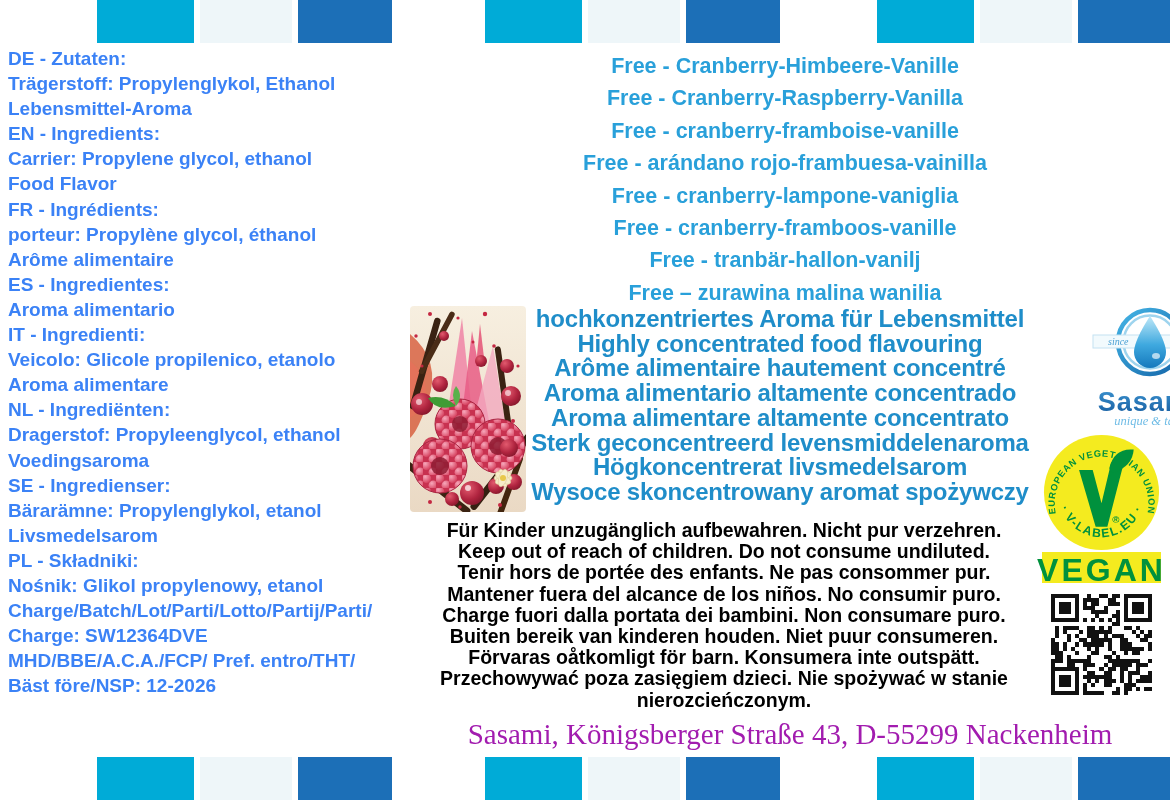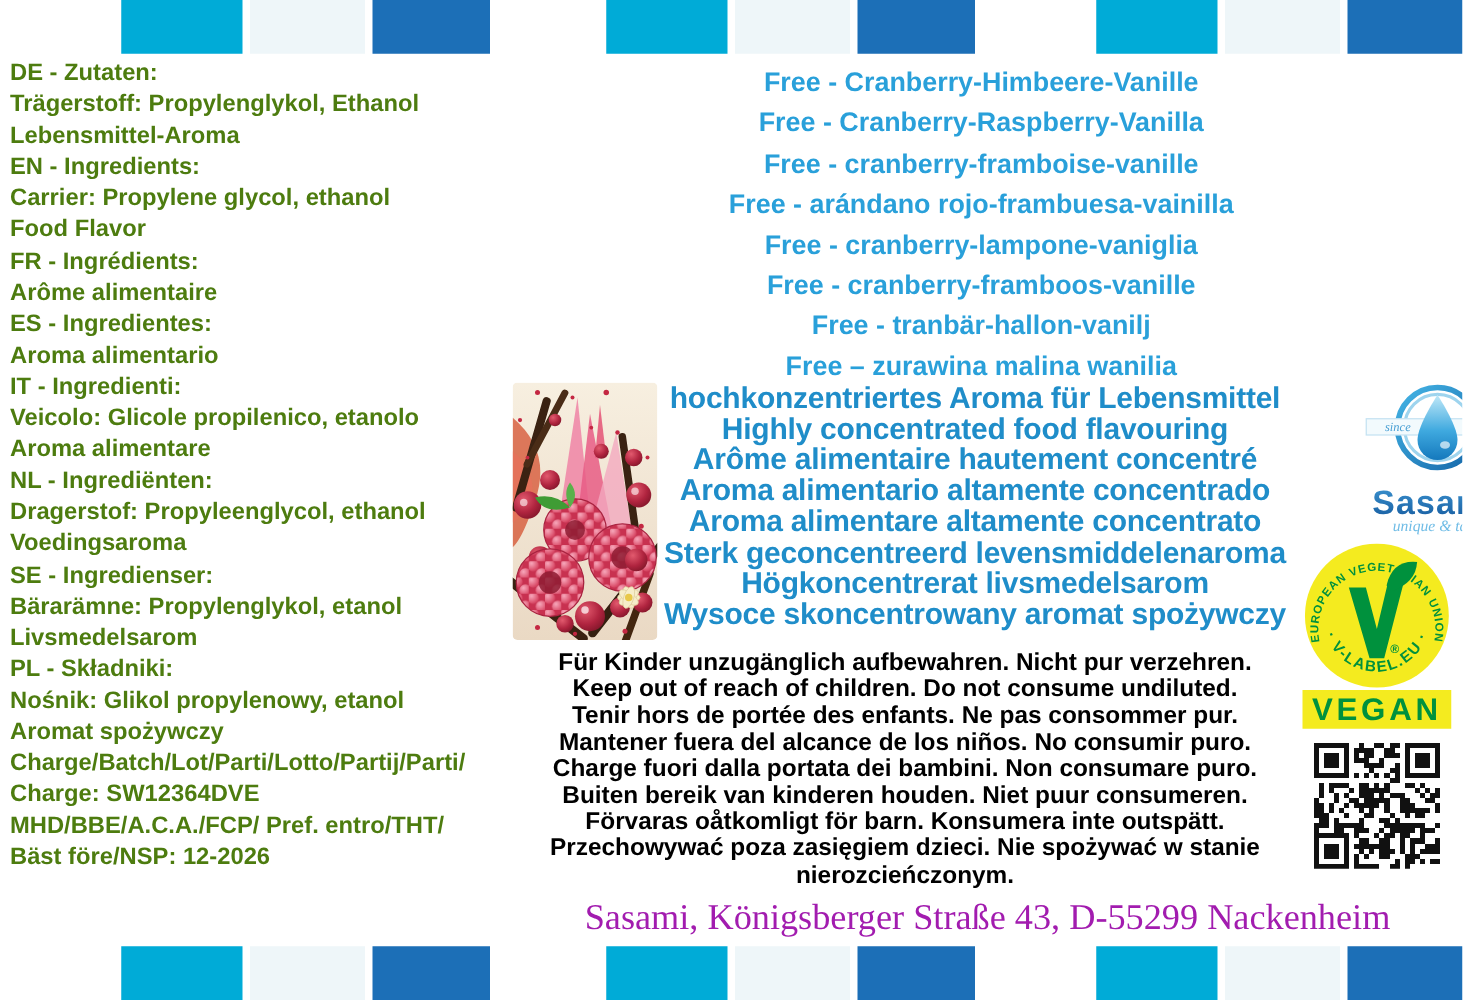--- a/index.html
+++ b/index.html
@@ -8,21 +8,21 @@
   
   .stripes{position:absolute;left:0;width:1170px;height:43px;}
   .stripes.top{top:0;}
   .stripes.bottom{top:757px;}
   .stripes i{position:absolute;top:0;height:100%;display:block;}
   .c1{background:var(--stripe-cyan,#00abd7);}
   .c2{background:var(--stripe-pale,#eef6f9);}
   .c3{background:var(--stripe-dark,#1c6fb7);}
   
   .ingredients{position:absolute;left:8px;top:46px;width:405px;
-               font-size:19px;line-height:25.1px;font-weight:bold;color:#4d7c0f;white-space:nowrap;}
+               font-size:19px;line-height:25.1px;font-weight:bold;color:#3b82f6;white-space:nowrap;}
   
   .products{position:absolute;left:425px;top:50px;width:720px;text-align:center;
             font-size:21.5px;line-height:32.4px;font-weight:bold;white-space:nowrap;
             color:var(--blue-product,#29a0da);}
   
   .headline{position:absolute;left:514px;top:307px;width:532px;text-align:center;
             font-size:24px;line-height:24.7px;font-weight:bold;white-space:nowrap;
             color:var(--blue-heading,#1f8dc9);letter-spacing:-0.2px;}
   
   .warnings{position:absolute;left:398px;top:520px;width:652px;text-align:center;
@@ -31,22 +31,22 @@
   .address{position:absolute;left:444px;top:718px;width:692px;text-align:center;
            font-family:"Liberation Serif",serif;font-size:29px;color:#a21caf;white-space:nowrap;}
   
   .berry{position:absolute;left:410px;top:306px;width:116px;height:206px;
          border-radius:4px;overflow:hidden;}
   .berry svg{display:block;width:100%;height:100%;}
   
   .sasami-logo{position:absolute;left:1048px;top:302px;width:118px;height:128px;margin-left:44px;}
   .vlabel{position:absolute;left:1042px;top:433px;width:119px;height:114px;}
   .vegan-banner{position:absolute;left:1042px;top:552px;width:119px;height:31px;
-                background:var(--vlabel-yellow,#f4eb1f);display:flex;align-items:flex-end;justify-content:center;
-                font-weight:bold;font-size:25px;letter-spacing:3px;color:var(--vlabel-green,#00913d);}
+                background:var(--vlabel-yellow,#f4eb1f);display:flex;align-items:flex-start;justify-content:center;
+                font-weight:bold;font-size:32px;letter-spacing:3px;color:var(--vlabel-green,#00913d);}
   .qr{position:absolute;left:1051px;top:594px;width:101px;height:101px;}
   .qr svg{display:block;width:100%;height:100%;}
 </style>
 </head>
 <body>
 
 <div class="label">
 
   <div class="stripes top">
     <i class="c1" style="left:97px;width:97px;"></i>
@@ -74,35 +74,35 @@
 
   <div class="ingredients">
 
   <div>DE - Zutaten:</div>
       <div>Trägerstoff: Propylenglykol, Ethanol</div>
       <div>Lebensmittel-Aroma</div>
       <div>EN - Ingredients:</div>
       <div>Carrier: Propylene glycol, ethanol</div>
       <div>Food Flavor</div>
       <div>FR - Ingrédients:</div>
+      <div>porteur: Propylène glycol, éthanol</div>
       <div>Arôme alimentaire</div>
       <div>ES - Ingredientes:</div>
       <div>Aroma alimentario</div>
       <div>IT - Ingredienti:</div>
       <div>Veicolo: Glicole propilenico, etanolo</div>
       <div>Aroma alimentare</div>
       <div>NL - Ingrediënten:</div>
       <div>Dragerstof: Propyleenglycol, ethanol</div>
       <div>Voedingsaroma</div>
       <div>SE - Ingredienser:</div>
       <div>Bärarämne: Propylenglykol, etanol</div>
       <div>Livsmedelsarom</div>
       <div>PL - Składniki:</div>
       <div>Nośnik: Glikol propylenowy, etanol</div>
-      <div>Aromat spożywczy</div>
       <div>Charge/Batch/Lot/Parti/Lotto/Partij/Parti/</div>
       <div>Charge: SW12364DVE</div>
       <div>MHD/BBE/A.C.A./FCP/ Pref. entro/THT/</div>
       <div>Bäst före/NSP: 12-2026</div>
     </div>
 
   <div class="products">
 
   <div>Free - Cranberry-Himbeere-Vanille</div>
       <div>Free - Cranberry-Raspberry-Vanilla</div>

